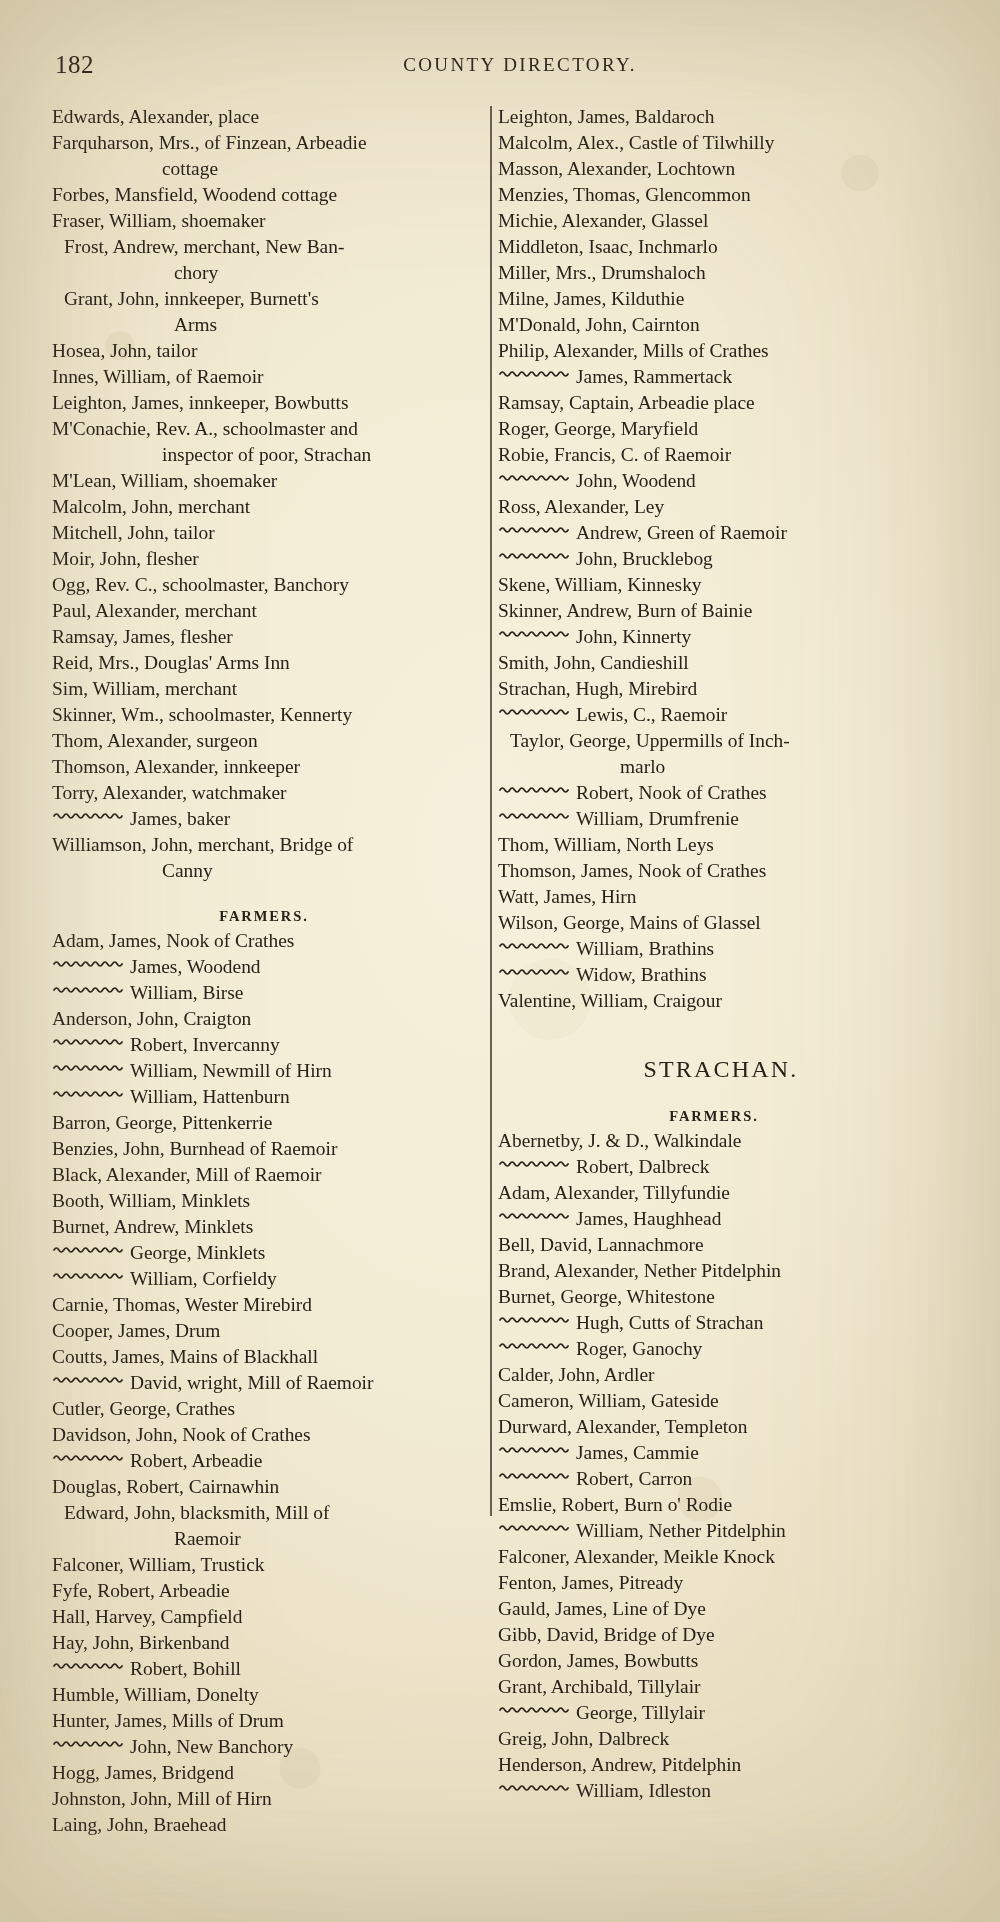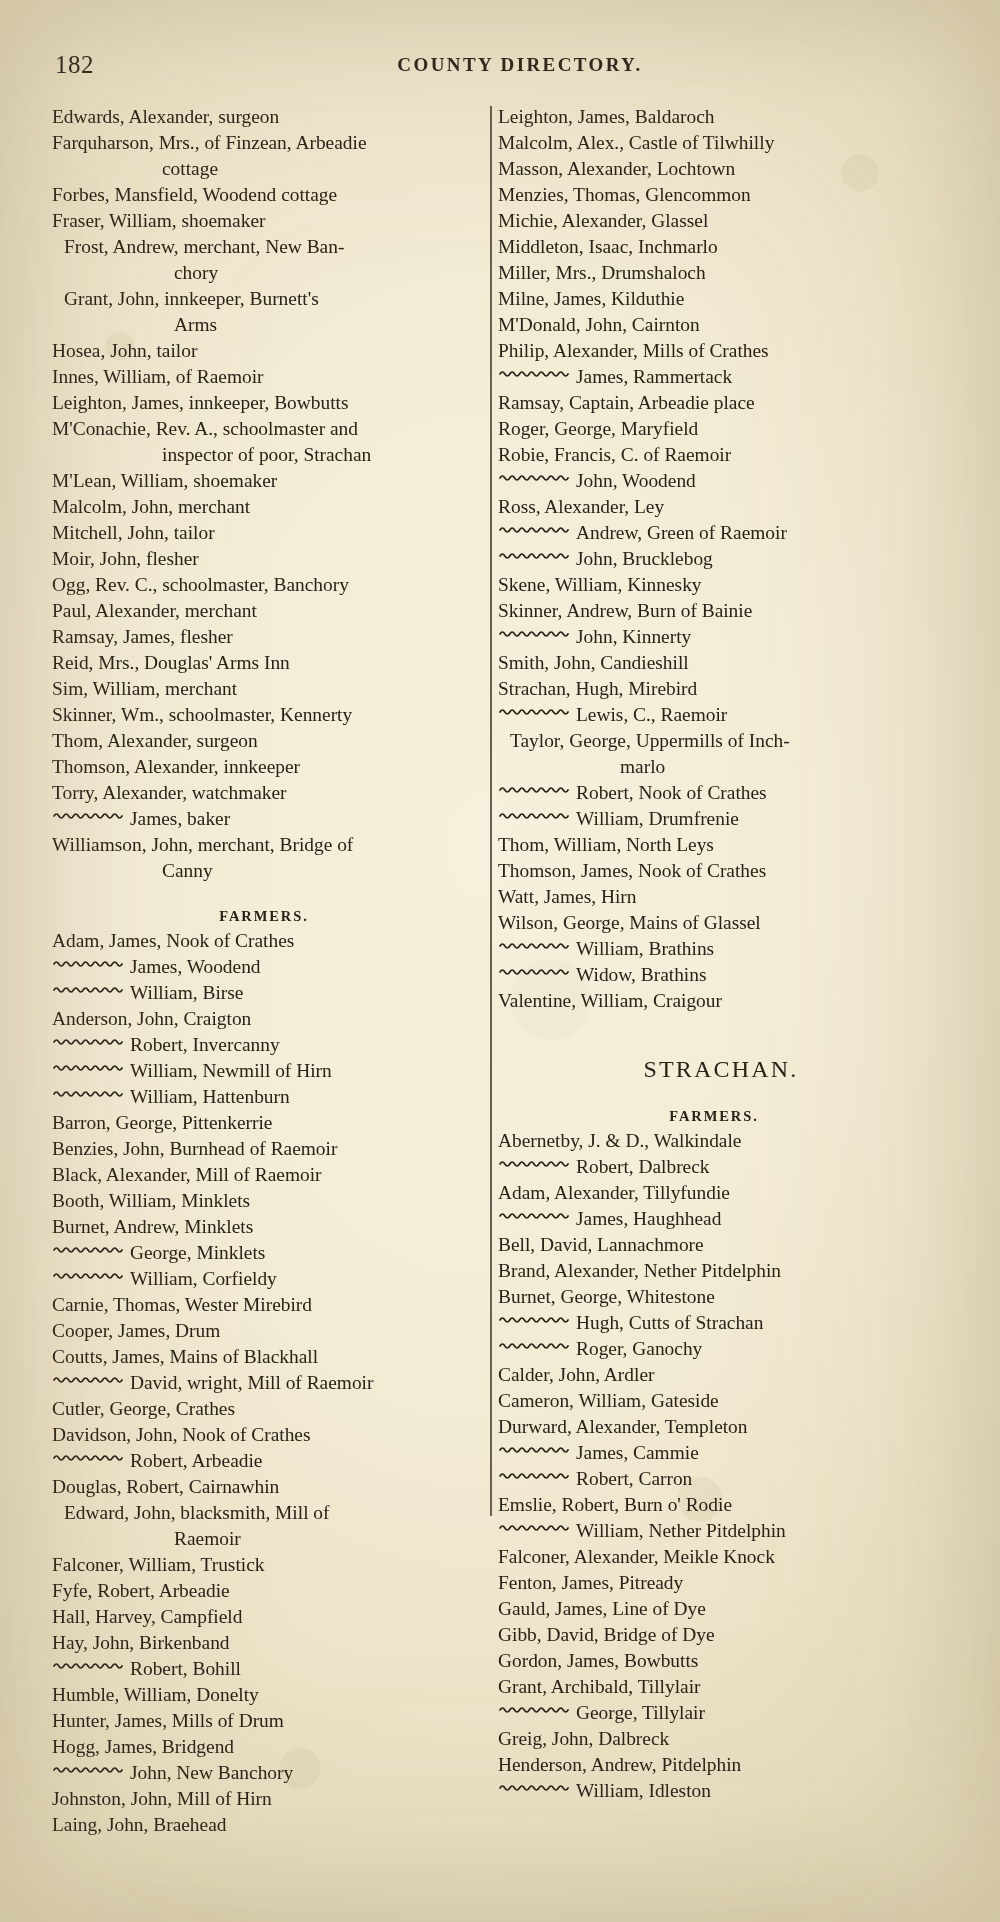--- a/index.html
+++ b/index.html
@@ -56,21 +56,21 @@
     font-size: 25px;
     letter-spacing: .5px;
     line-height: 34px;
   }
   .running-head {
     position: absolute;
     left: 0; right: 0;
     top: 2px;
     text-align: center;
     font-size: 19px;
-    font-weight: bold;
+    font-weight: normal;
     letter-spacing: 2.4px;
     line-height: 30px;
     padding-left: 40px;
   }
 
   
   .cols {
     position: absolute;
     left: 52px;
     top: 104px;
@@ -152,21 +152,21 @@
   <div class="paper-grain"></div>
 
   <div class="head">
     <div class="folio">182</div>
     <div class="running-head">COUNTY DIRECTORY.</div>
   </div>
 
   <div class="cols">
     <div class="col col-left" id="col-left">
         <ul class="entries">
-          <li class="entry"><span>Edwards, Alexander, surgeon</span></li>
+          <li class="entry"><span>Edwards, Alexander, place</span></li>
           <li class="entry"><span>Farquharson, Mrs., of Finzean, Arbeadie</span><span class="cont">cottage</span></li>
           <li class="entry"><span>Forbes, Mansfield, Woodend cottage</span></li>
           <li class="entry"><span>Fraser, William, shoemaker</span></li>
           <li class="entry j"><span>Frost, Andrew, merchant, New Ban-</span><span class="cont">chory</span></li>
           <li class="entry j"><span>Grant, John, innkeeper, Burnett's</span><span class="cont">Arms</span></li>
           <li class="entry"><span>Hosea, John, tailor</span></li>
           <li class="entry"><span>Innes, William, of Raemoir</span></li>
           <li class="entry"><span>Leighton, James, innkeeper, Bowbutts</span></li>
           <li class="entry"><span>M'Conachie, Rev. A., schoolmaster and</span><span class="cont">inspector of poor, Strachan</span></li>
           <li class="entry"><span>M'Lean, William, shoemaker</span></li>
@@ -232,24 +232,24 @@
           <li class="entry j"><span>Edward, John, blacksmith, Mill of</span><span class="cont">Raemoir</span></li>
           <li class="entry"><span>Falconer, William, Trustick</span></li>
           <li class="entry"><span>Fyfe, Robert, Arbeadie</span></li>
           <li class="entry"><span>Hall, Harvey, Campfield</span></li>
           <li class="entry"><span>Hay, John, Birkenband</span></li>
           <li class="entry"><span class="ditto"><svg viewBox="0 0 74 10" xmlns="http://www.w3.org/2000/svg">
                 <path d="M 2 6 q 2.43 -4 4.86 0 q 2.43 4 4.86 0 q 2.43 -4 4.86 0 q 2.43 4 4.86 0 q 2.43 -4 4.86 0 q 2.43 4 4.86 0 q 2.43 -4 4.86 0 q 2.43 4 4.86 0 q 2.43 -4 4.86 0 q 2.43 4 4.86 0 q 2.43 -4 4.86 0 q 2.43 4 4.86 0 q 2.43 -4 4.86 0 q 2.43 4 4.86 0" fill="none" stroke="#2a2218" stroke-width="1.7" stroke-linecap="round"></path>
               </svg></span><span>Robert, Bohill</span></li>
           <li class="entry"><span>Humble, William, Donelty</span></li>
           <li class="entry"><span>Hunter, James, Mills of Drum</span></li>
+          <li class="entry"><span class="ditto"><svg viewBox="0 0 74 10" xmlns="http://www.w3.org/2000/svg">
+                <path d="M 2 6 q 2.43 -4 4.86 0 q 2.43 4 4.86 0 q 2.43 -4 4.86 0 q 2.43 4 4.86 0 q 2.43 -4 4.86 0 q 2.43 4 4.86 0 q 2.43 -4 4.86 0 q 2.43 4 4.86 0 q 2.43 -4 4.86 0 q 2.43 4 4.86 0 q 2.43 -4 4.86 0 q 2.43 4 4.86 0 q 2.43 -4 4.86 0 q 2.43 4 4.86 0" fill="none" stroke="#2a2218" stroke-width="1.7" stroke-linecap="round"></path>
+              </svg></span><span>John, New Banchory</span></li>
           <li class="entry"><span>Hogg, James, Bridgend</span></li>
-          <li class="entry"><span class="ditto"><svg viewBox="0 0 74 10" xmlns="http://www.w3.org/2000/svg">
-                <path d="M 2 6 q 2.43 -4 4.86 0 q 2.43 4 4.86 0 q 2.43 -4 4.86 0 q 2.43 4 4.86 0 q 2.43 -4 4.86 0 q 2.43 4 4.86 0 q 2.43 -4 4.86 0 q 2.43 4 4.86 0 q 2.43 -4 4.86 0 q 2.43 4 4.86 0 q 2.43 -4 4.86 0 q 2.43 4 4.86 0 q 2.43 -4 4.86 0 q 2.43 4 4.86 0" fill="none" stroke="#2a2218" stroke-width="1.7" stroke-linecap="round"></path>
-              </svg></span><span>John, New Banchory</span></li>
           <li class="entry"><span>Johnston, John, Mill of Hirn</span></li>
           <li class="entry"><span>Laing, John, Braehead</span></li>
         </ul>
       </div>
     <div class="rule"></div>
     <div class="col col-right" id="col-right">
         <ul class="entries">
           <li class="entry"><span>Leighton, James, Baldaroch</span></li>
           <li class="entry"><span>Malcolm, Alex., Castle of Tilwhilly</span></li>
           <li class="entry"><span>Masson, Alexander, Lochtown</span></li>

